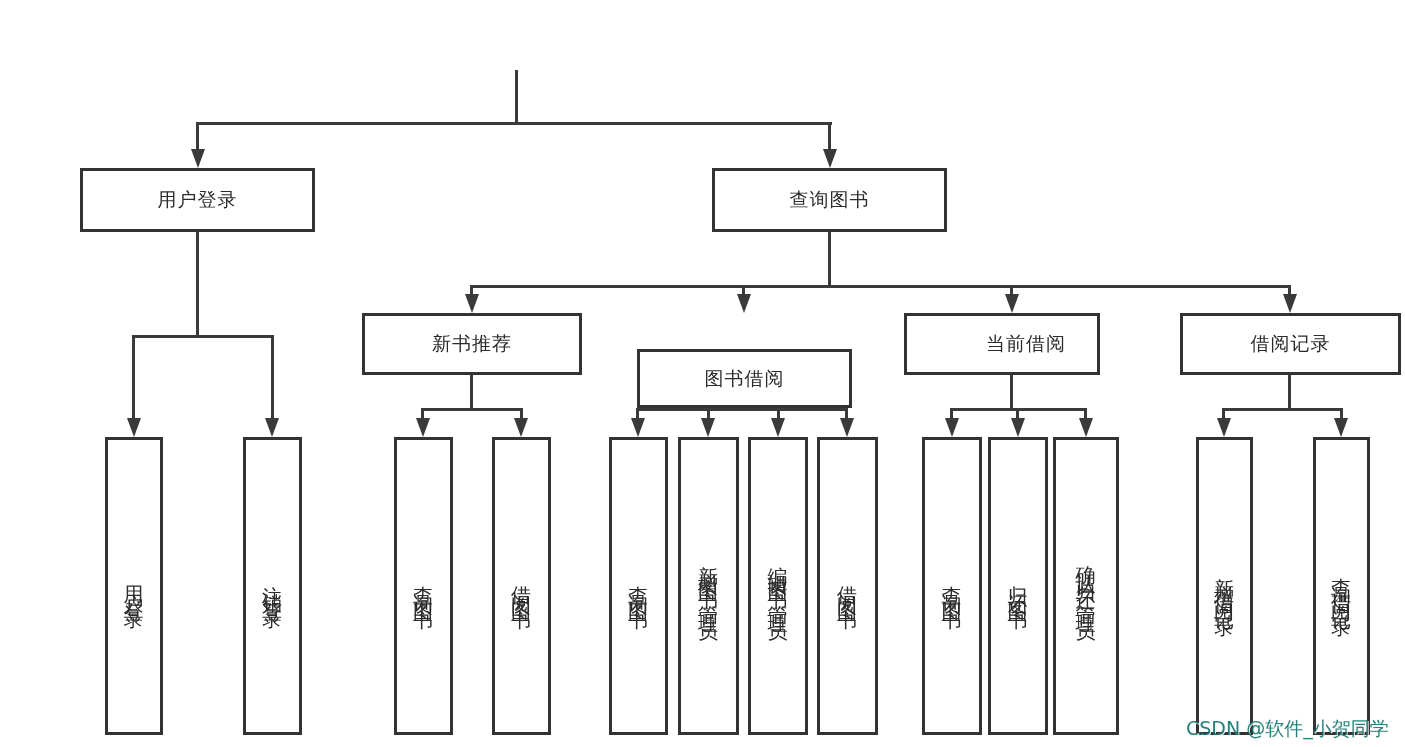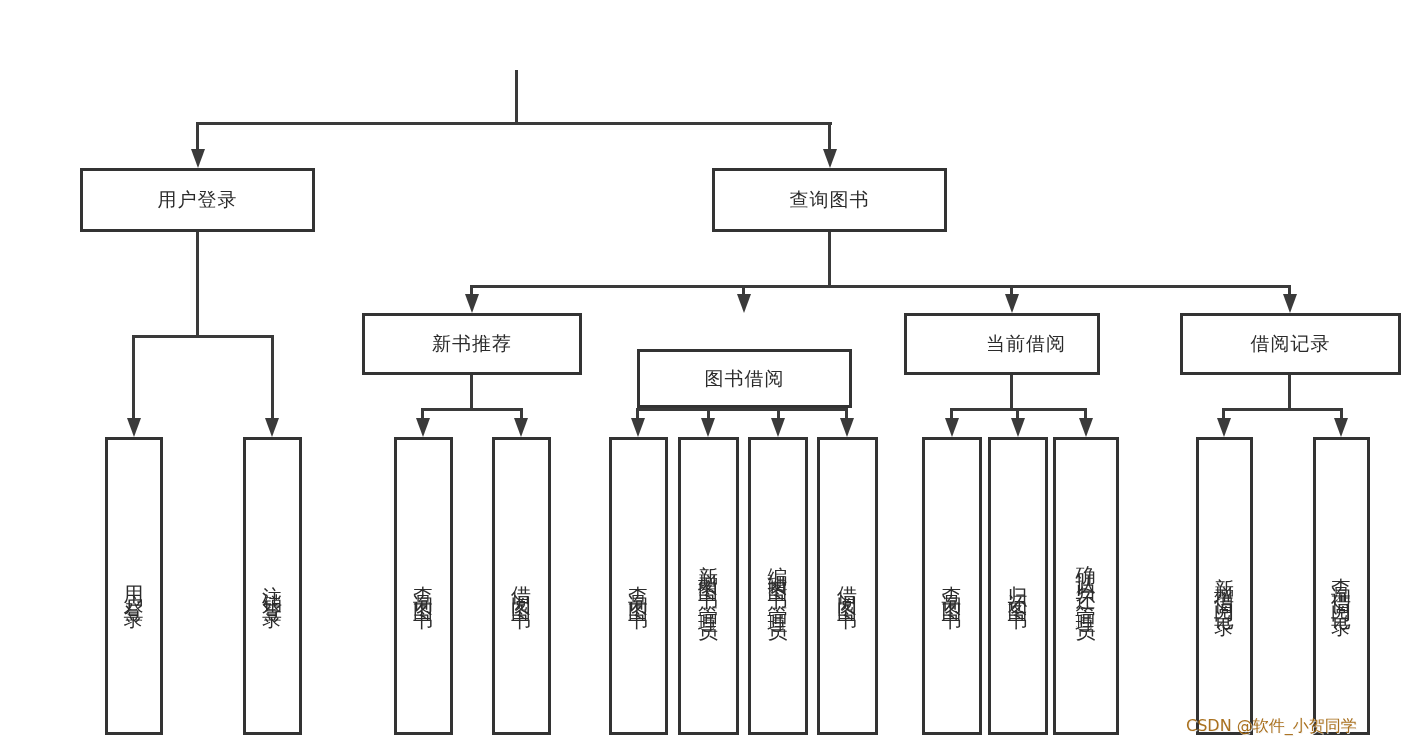--- a/index.html
+++ b/index.html
@@ -24,21 +24,21 @@
   .hline, .vline { position:absolute; background:#3a3a3a; z-index:1; }
   .hline { height:3px; }
   .vline { width:3px; }
   .arrow {
     position:absolute; width:0; height:0; z-index:1;
     border-left:7px solid transparent; border-right:7px solid transparent;
     border-top:19px solid #3a3a3a;
   }
   .watermark {
     position:absolute; left:1186px; top:716px; z-index:5;
-    font-size:16px; color:#a16207; opacity:0.9; white-space:nowrap;
+    font-size:19px; color:#0f766e; opacity:0.9; white-space:nowrap;
     text-shadow:1px 1px 0 #f3f3f3;
   }
 </style>
 </head>
 <body>
 
 <div class="canvas">
 
 
   <div class="vline" style="left:515px; top:70px;  height:52px;"></div>

